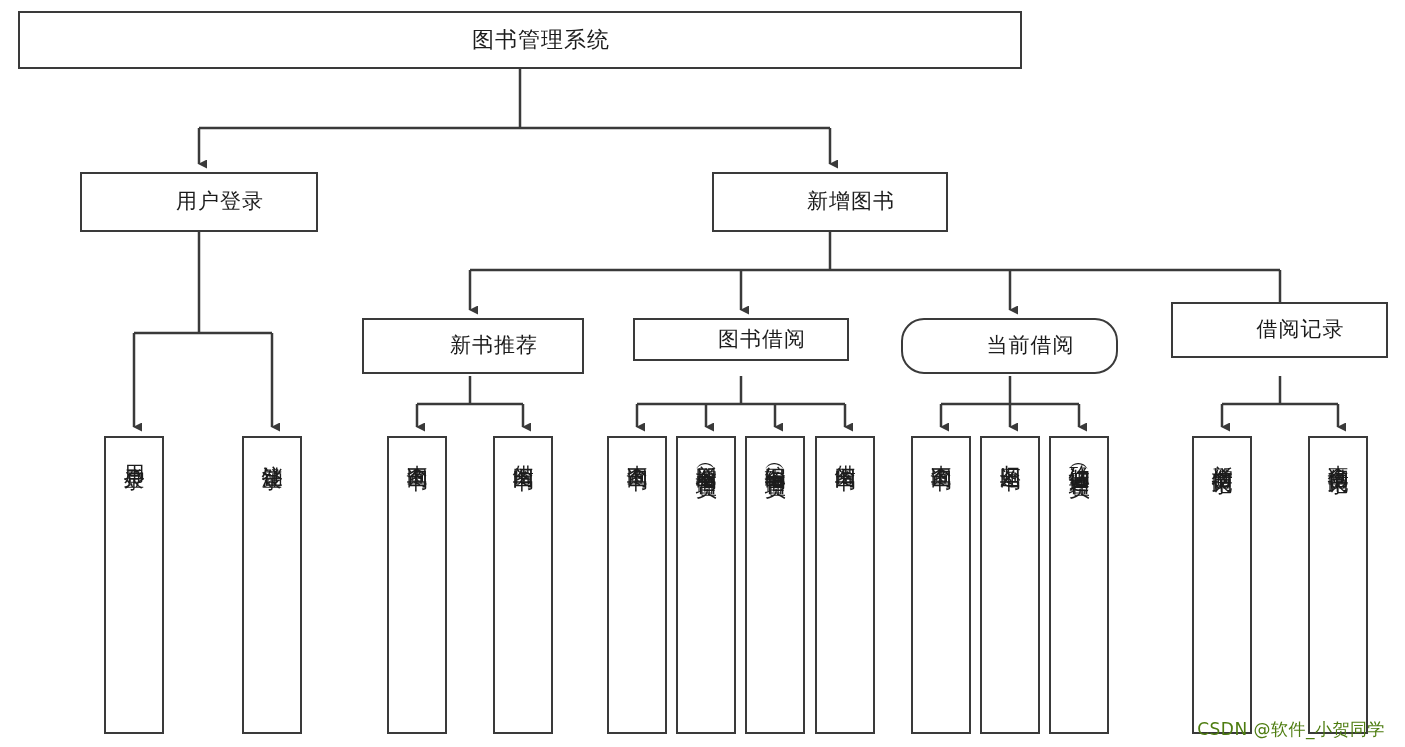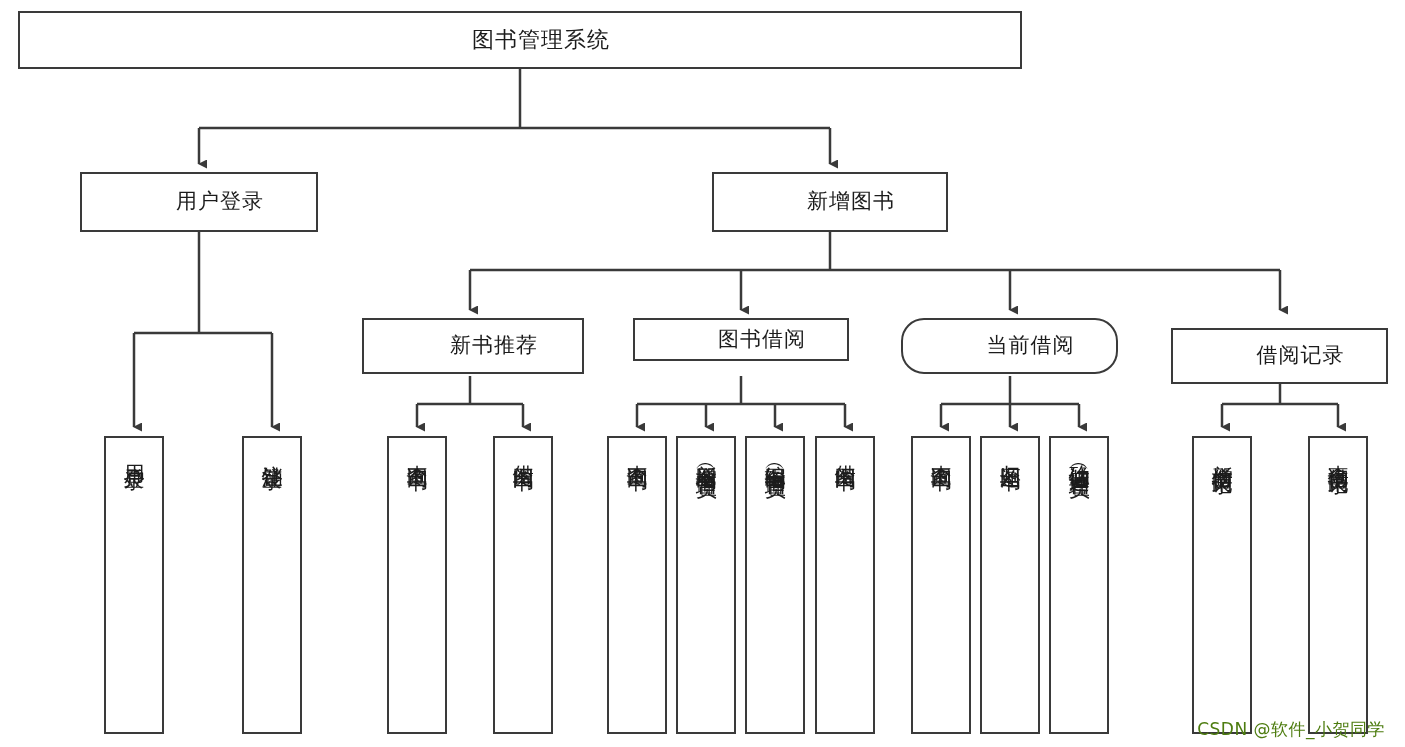--- a/index.html
+++ b/index.html
@@ -136,21 +136,21 @@
 
   <div class="node horiz" style="left:362px; top:318px; width:222px; height:56px;">
     <span>新书推荐</span>
   </div>
   <div class="node horiz" style="left:633px; top:318px; width:216px; height:43px;">
     <span>图书借阅</span>
   </div>
   <div class="node horiz" style="left:901px; top:318px; width:217px; height:56px;border-radius:23px;">
     <span>当前借阅</span>
   </div>
-  <div class="node horiz" style="left:1171px; top:328px; width:217px; height:56px;">
+  <div class="node horiz" style="left:1171px; top:302px; width:217px; height:56px;">
     <span>借阅记录</span>
   </div>
 
   <div class="node leaf" style="left:104px; top:436px; width:60px; height:298px;">
     <span class="vtext">用户登录</span>
   </div>
   <div class="node leaf" style="left:242px; top:436px; width:60px; height:298px;">
     <span class="vtext">注销登录</span>
   </div>
 

